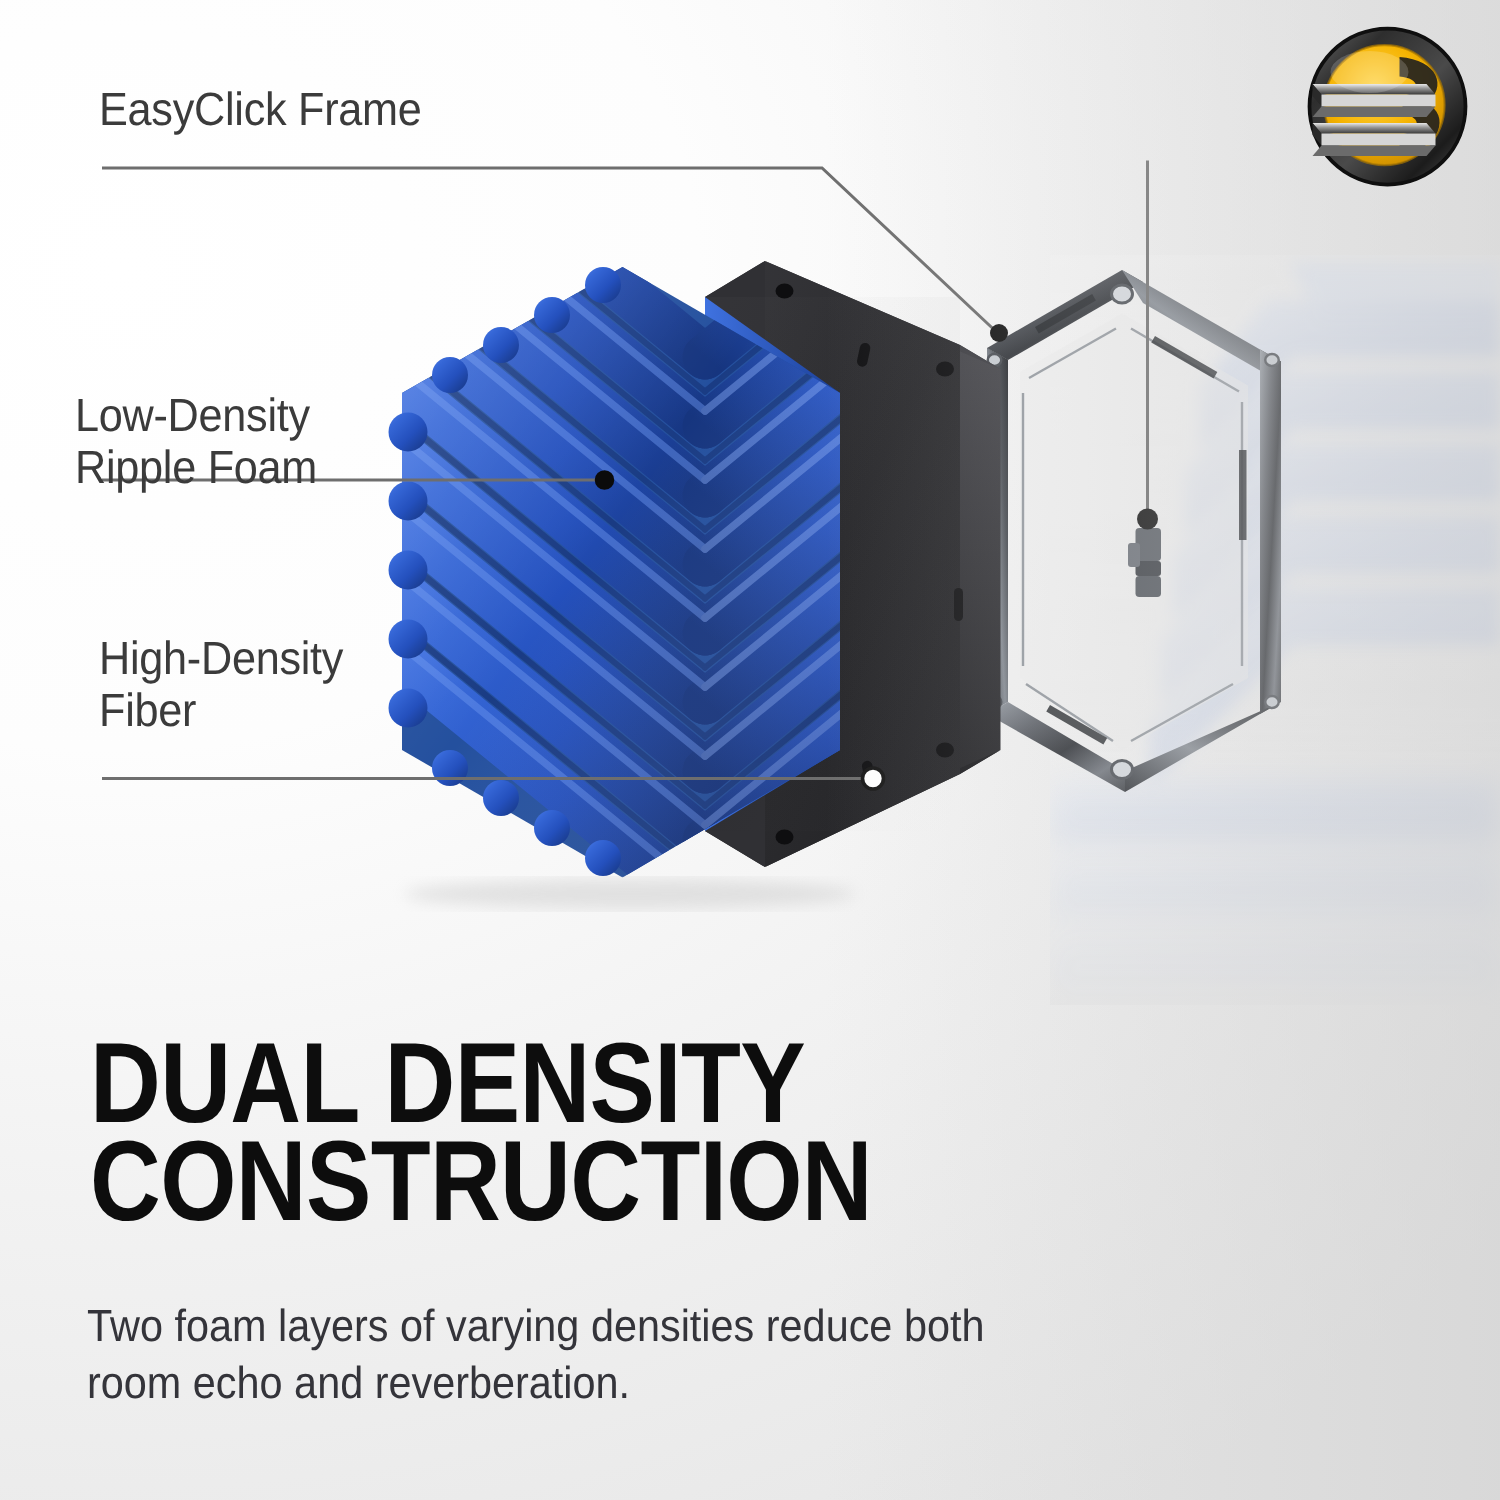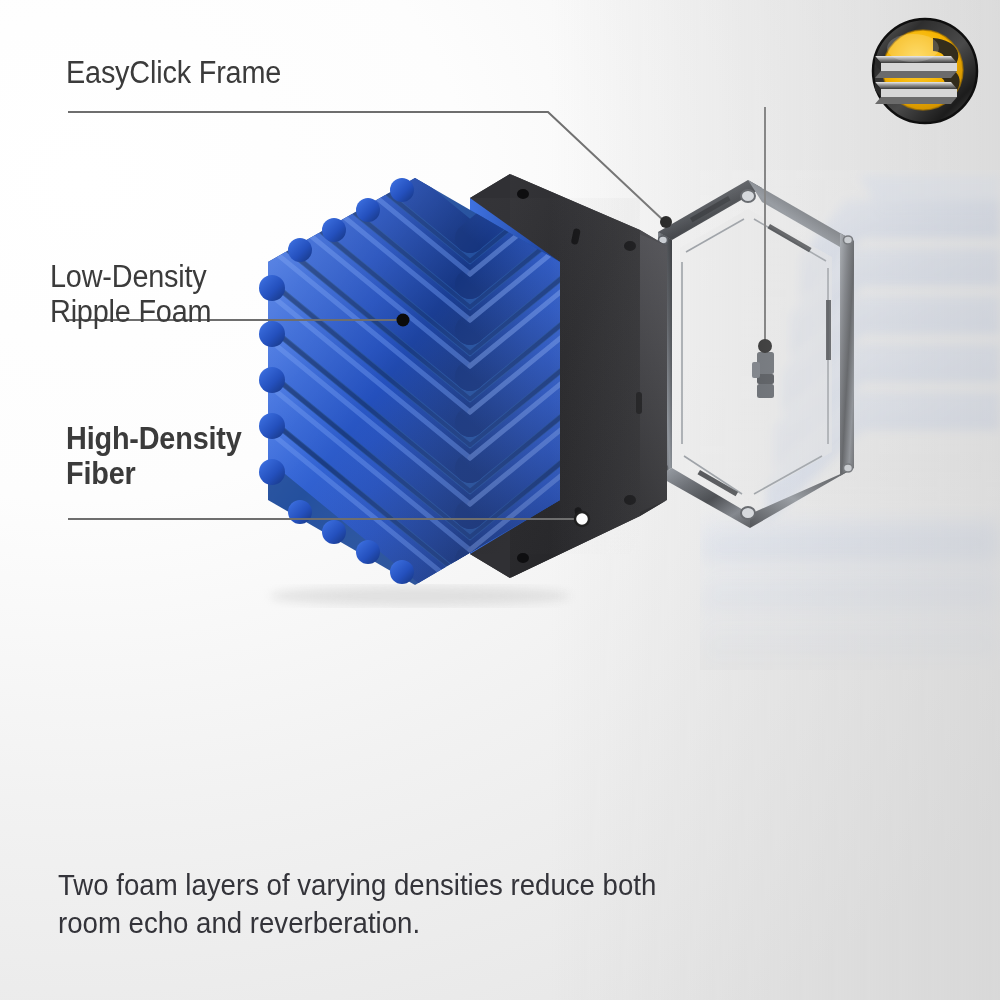--- a/index.html
+++ b/index.html
@@ -384,25 +384,29 @@
   <div class="callout" style="left:66px;top:55px;">
     <div class="ct">EasyClick Frame</div>
   </div>
 
 
   <div class="callout" style="left:50px;top:222px;margin-top:37px;">
     <div class="ct">Low-Density
 Ripple Foam</div>
   </div>
 
-  <div class="callout" style="left:66px;top:421px;font-weight:bold;">
+  <div class="callout" style="left:66px;top:421px;">
     <div class="ct">High-Density
 Fiber</div>
   </div>
 
+  <div class="headline">
+    <div class="hl">DUAL DENSITY
+CONSTRUCTION</div>
+  </div>
 
   <div class="subcopy">Two foam layers of varying densities reduce both
 room echo and reverberation.</div>
 
   <div class="logo">
     <svg width="136" height="130" viewBox="0 0 136 130">
       <defs>
         <radialGradient id="lgFace" cx="42%" cy="36%" r="72%">
           <stop offset="0%" stop-color="#ffd64d"></stop>
           <stop offset="55%" stop-color="#f5b301"></stop>

